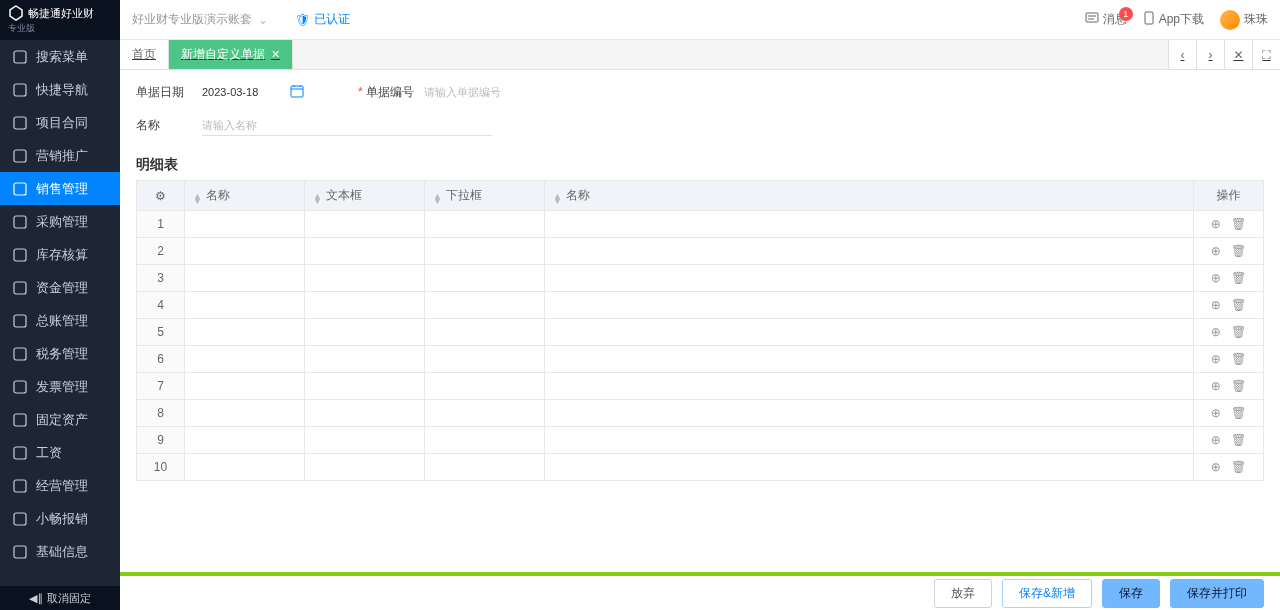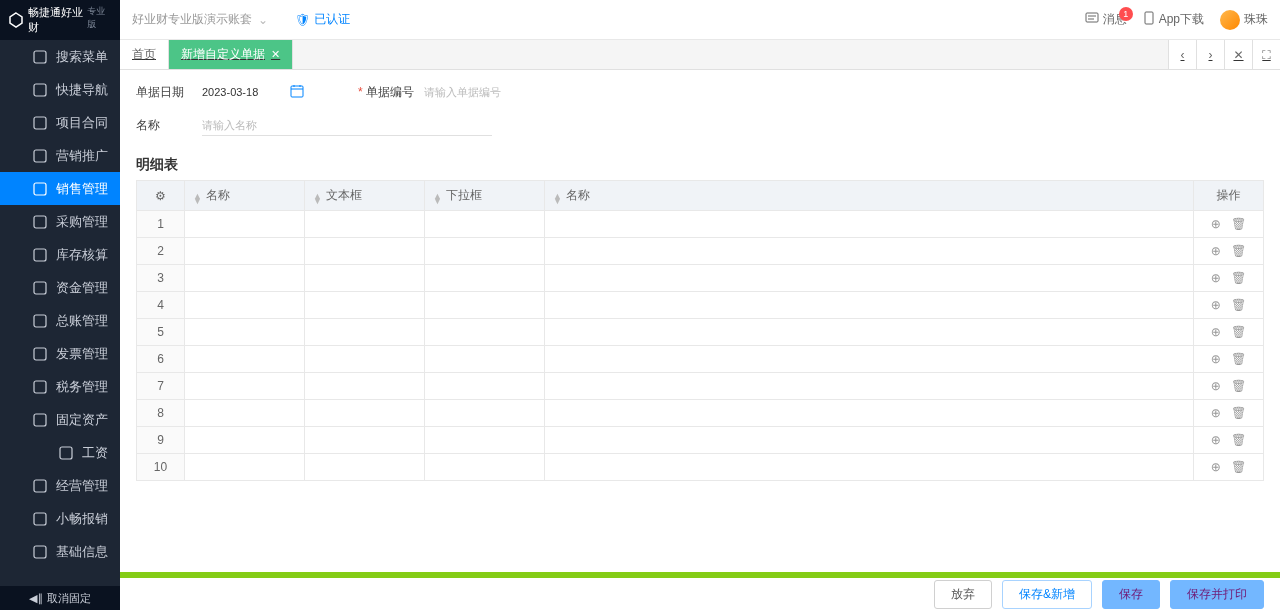--- a/index.html
+++ b/index.html
@@ -1,28 +1,28 @@
 <!DOCTYPE html>
 <html><head>
 <meta charset="utf-8">
 <style>
 * { margin: 0; padding: 0; box-sizing: border-box; }
 body { font-family: "Microsoft YaHei", Arial, sans-serif; font-size: 12px; color: #333; background: #fff; overflow: hidden; width: 1280px; height: 610px; }
 
 
 .sidebar { position: fixed; left: 0; top: 0; width: 120px; height: 610px; background: #1d2634; color: #c9ced8; z-index: 100; }
-.sidebar-logo { height: 40px; background: #0a1220; padding: 4px 8px; display: flex; justify-content: center; }
+.sidebar-logo { height: 40px; background: #0a1220; padding: 4px 8px; display: flex; flex-direction: column; justify-content: center; }
 .logo-row { display: flex; align-items: center; gap: 4px; }
 .logo-icon { width: 16px; height: 16px; display: inline-flex; align-items: center; justify-content: center; color: #fff; }
 .logo-text { color: #fff; font-size: 11px; font-weight: 500; }
 .logo-sub { color: #7a8494; font-size: 9px; margin-top: 1px; }
 .sidebar-menu { height: 530px; overflow-y: auto; }
 .sidebar-menu::-webkit-scrollbar { width: 6px; }
 .sidebar-menu::-webkit-scrollbar-thumb { background: #3a4555; border-radius: 3px; }
-.menu-item { display: flex; align-items: center; padding: 8px 12px; height: 33px; cursor: pointer; color: #c9ced8; justify-content: flex-end; }
+.menu-item { display: flex; align-items: center; padding: 8px 12px; height: 33px; cursor: pointer; color: #c9ced8; }
 .menu-item.active { background: #0084ff; color: #fff; }
 .menu-icon { width: 16px; height: 16px; margin-right: 8px; display: inline-flex; align-items: center; justify-content: center; }
 .menu-label { font-size: 13px; }
 .sidebar-footer { position: absolute; bottom: 0; left: 0; right: 0; height: 24px; background: #0a1220; color: #c9ced8; display: flex; align-items: center; justify-content: center; font-size: 11px; cursor: pointer; }
 
 
 .topbar { position: fixed; left: 120px; top: 0; right: 0; height: 40px; background: #fff; border-bottom: 1px solid #e8e8e8; display: flex; align-items: center; padding: 0 12px; z-index: 90; }
 .org-select { color: #999; font-size: 12px; display: flex; align-items: center; gap: 6px; cursor: pointer; margin-right: 27px; }
 .verified { color: #0084ff; font-size: 12px; display: flex; align-items: center; gap: 4px; }
 .topbar-right { margin-left: auto; display: flex; align-items: center; gap: 16px; }
@@ -60,23 +60,23 @@
 th { background: #f0f3f7; font-weight: normal; }
 th.gear-col { width: 48px; text-align: center; }
 th.op-col, td.op-col { width: 70px; text-align: center; }
 td.row-num { text-align: center; background: #fafafa; }
 tbody tr:nth-child(even) td:not(.row-num) {}
 .sort-icon { color: #bbb; font-size: 9px; margin-right: 4px; display: inline-flex; flex-direction: column; line-height: 5px; }
 .row-action { display: flex; gap: 10px; justify-content: center; color: #999; }
 .row-action span { cursor: pointer; }
 
 
-.footer { position: fixed; left: 120px; bottom: 0; right: 0; height: 38px; background: #fff; border-top: 6px solid #84cc16; display: flex; align-items: center; justify-content: flex-end; padding: 0 16px; gap: 10px; }
+.footer { position: fixed; left: 120px; bottom: 0; right: 0; height: 38px; background: #fff; border-top: 4px solid #84cc16; display: flex; align-items: center; justify-content: flex-end; padding: 0 16px; gap: 10px; }
 .btn { padding: 5px 16px; border: 1px solid #d0d0d0; background: #fff; color: #555; font-size: 12px; border-radius: 3px; cursor: pointer; }
-.btn.primary-light { background: #73b7ff; color: #701a75; border-color: #73b7ff; }
+.btn.primary-light { background: #73b7ff; color: #0f172a; border-color: #73b7ff; }
 .btn.outlined-blue { color: #0084ff; border-color: #a8d3ff; }
 </style>
 </head>
 <body>
 
 <div class="sidebar">
   <div class="sidebar-logo">
     <div class="logo-row">
       <span class="logo-icon">
         <svg width="16" height="16" viewBox="0 0 16 16">
@@ -159,29 +159,29 @@
           </svg>
         </span>
         <span class="menu-label">总账管理</span>
       </div>
       <div class="menu-item">
         <span class="menu-icon">
           <svg width="14" height="14" viewBox="0 0 14 14">
             <rect x="1" y="1" width="12" height="12" rx="2" fill="none" stroke="currentColor" stroke-width="1.2"></rect>
           </svg>
         </span>
+        <span class="menu-label">税务管理</span>
+      </div>
+      <div class="menu-item">
+        <span class="menu-icon">
+          <svg width="14" height="14" viewBox="0 0 14 14">
+            <rect x="1" y="1" width="12" height="12" rx="2" fill="none" stroke="currentColor" stroke-width="1.2"></rect>
+          </svg>
+        </span>
         <span class="menu-label">发票管理</span>
-      </div>
-      <div class="menu-item">
-        <span class="menu-icon">
-          <svg width="14" height="14" viewBox="0 0 14 14">
-            <rect x="1" y="1" width="12" height="12" rx="2" fill="none" stroke="currentColor" stroke-width="1.2"></rect>
-          </svg>
-        </span>
-        <span class="menu-label">税务管理</span>
       </div>
       <div class="menu-item">
         <span class="menu-icon">
           <svg width="14" height="14" viewBox="0 0 14 14">
             <rect x="1" y="1" width="12" height="12" rx="2" fill="none" stroke="currentColor" stroke-width="1.2"></rect>
           </svg>
         </span>
         <span class="menu-label">固定资产</span>
       </div>
       <div class="menu-item">

